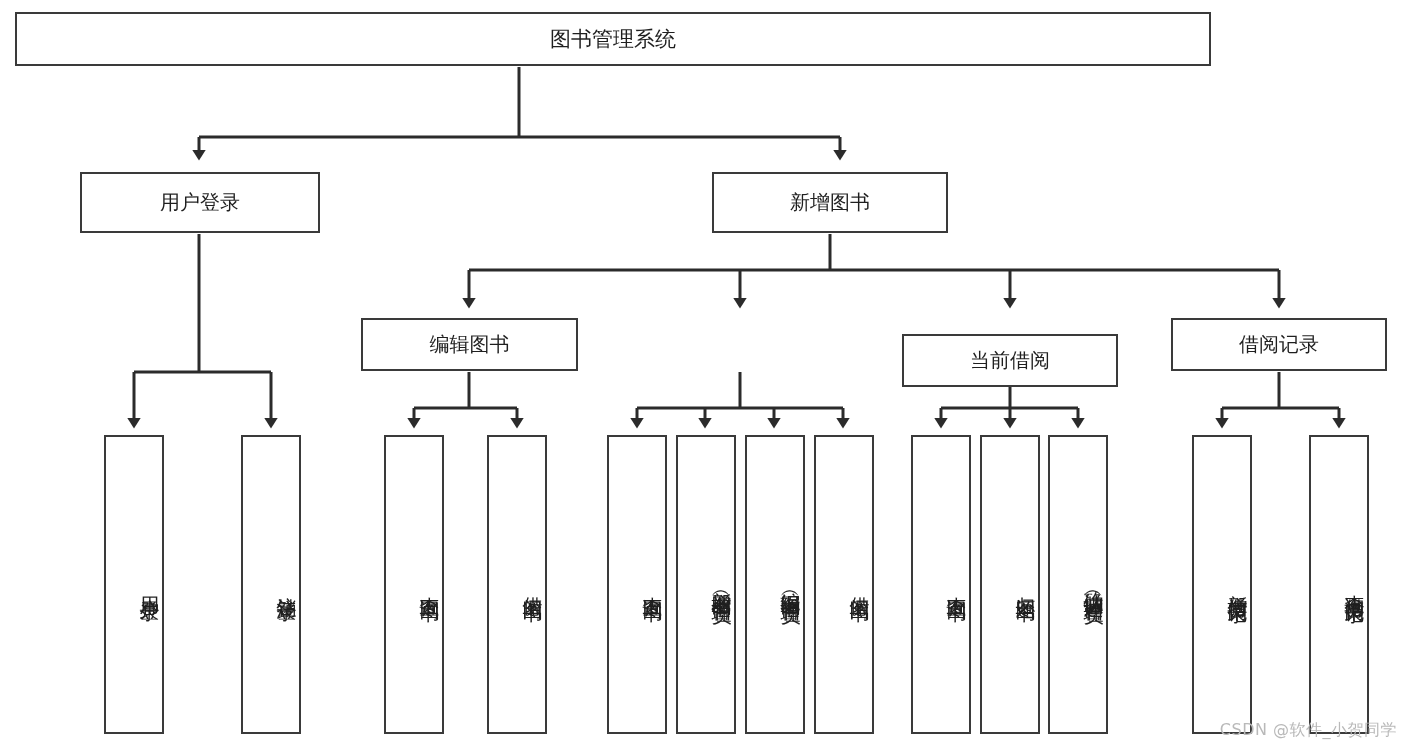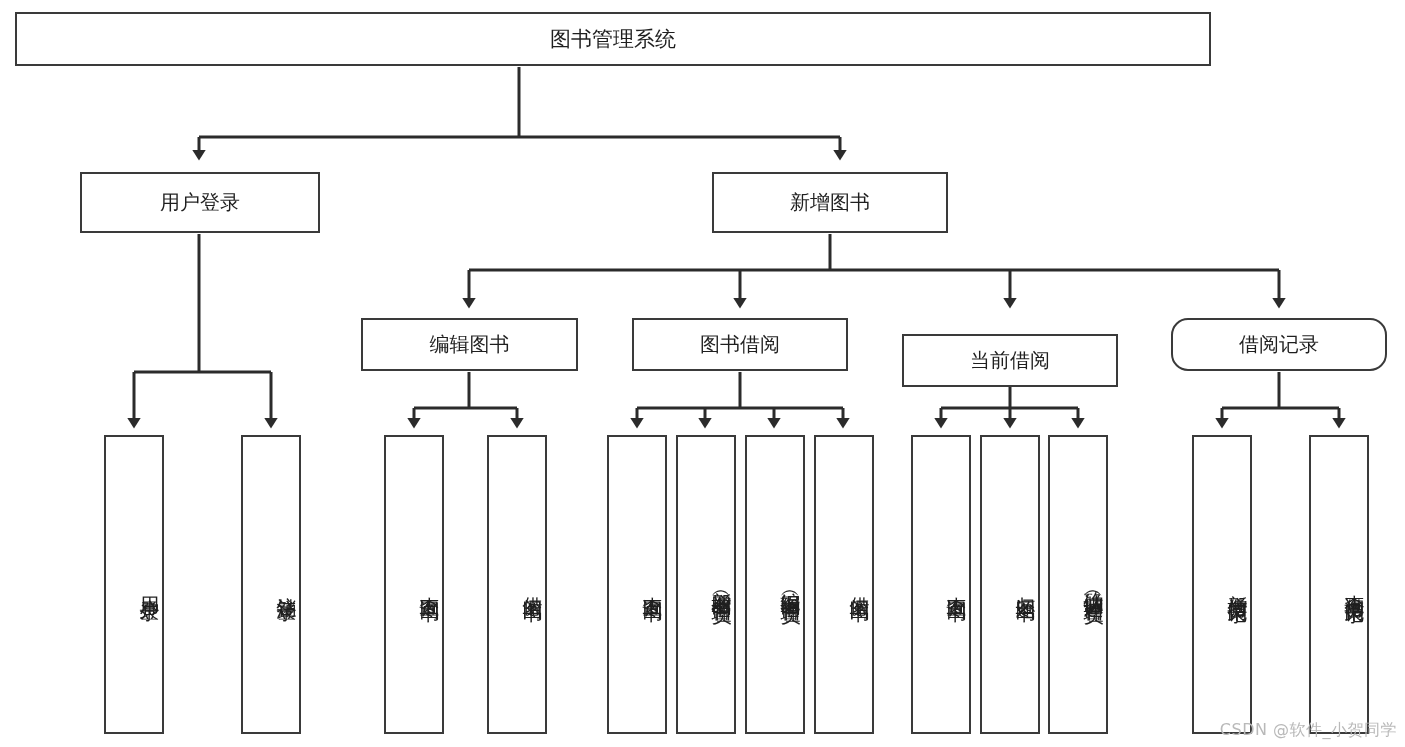--- a/index.html
+++ b/index.html
@@ -141,29 +141,26 @@
   </div>
 
   <div class="node level2" style="left:712px; top:172px; width:236px; height:61px;">
     <span>新增图书</span>
   </div>
 
   <div class="node level3" style="left:361px; top:318px; width:217px; height:53px;">
     <span>编辑图书</span>
   </div>
 
-  <div class="node level3" style="left:632px; top:318px; width:216px; height:53px;">
-    <span>图书借阅</span>
-  </div>
 
   <div class="node level3" style="left:902px; top:318px; width:216px; height:53px;margin-top:16px;">
     <span>当前借阅</span>
   </div>
 
-  <div class="node level3" style="left:1171px; top:318px; width:216px; height:53px;border-radius:17px;">
+  <div class="node level3" style="left:1171px; top:318px; width:216px; height:53px;">
     <span>借阅记录</span>
   </div>
 
   <div class="node leaf" style="left:104px; top:435px; width:60px; height:299px;">
     <span class="leaf-text">用户登录</span>
   </div>
 
   <div class="node leaf" style="left:241px; top:435px; width:60px; height:299px;">
     <span class="leaf-text">注销登录</span>
   </div>

